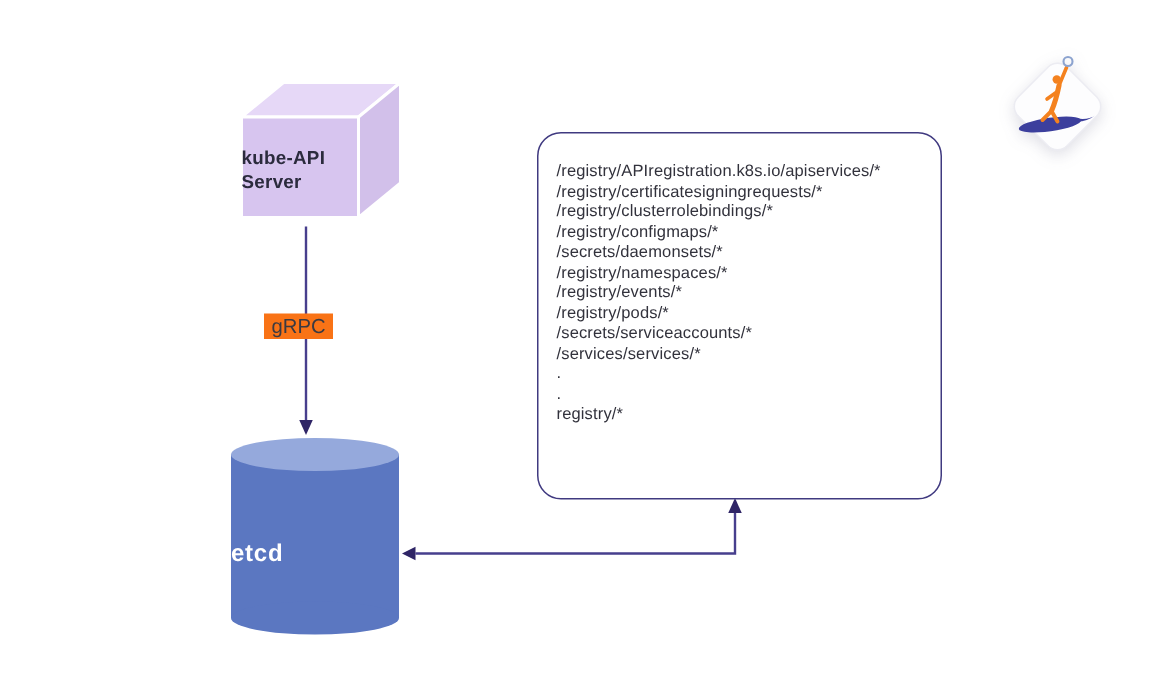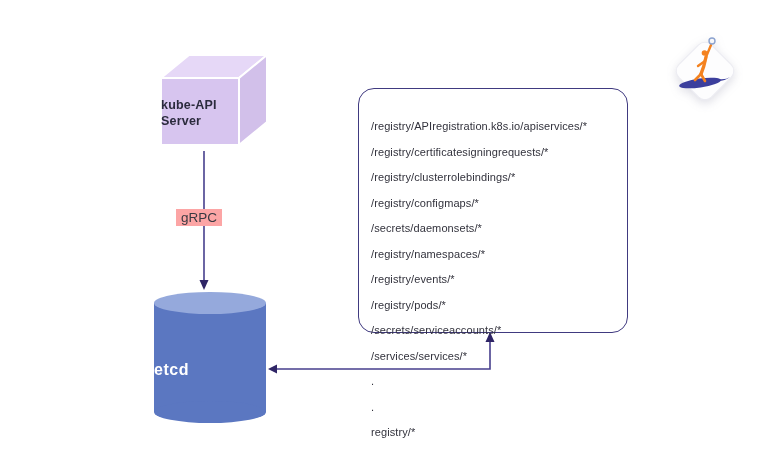--- a/index.html
+++ b/index.html
@@ -25,21 +25,21 @@
     letter-spacing: 0.2px;
   }
   .etcd-label {
     left: 154px; top: 361px; width: 112px;
     font-size: 16px; color: #ffffff;
     letter-spacing: 0.5px;
   }
   .edge-label {
     position: absolute;
     left: 176px; top: 209px;
-    background: #fca5a5;
+    background: #f97316;
     padding: 1px 5px;
     font-size: 13.5px;
     color: #3a3a42;
   }
   .registry-box {
     position: absolute;
     box-sizing: border-box;
     left: 358px; top: 88px;
     width: 270px; height: 245px;
     background: #ffffff;
@@ -47,21 +47,20 @@
     border-radius: 16px;
     padding: 19px 8px 0 12px;
   }
   .reg-line {
     font-size: 11px;
     line-height: 13.5px;
     font-weight: 500;
     color: #32323c;
     letter-spacing: 0.1px;
     white-space: nowrap;
-    margin-top: 12px;
   }
   .logo {
     position: absolute;
     left: 660px; top: 28px;
     filter: drop-shadow(0 3px 5px rgba(70,70,110,0.18));
   }
 </style>
 </head>
 <body>
 

